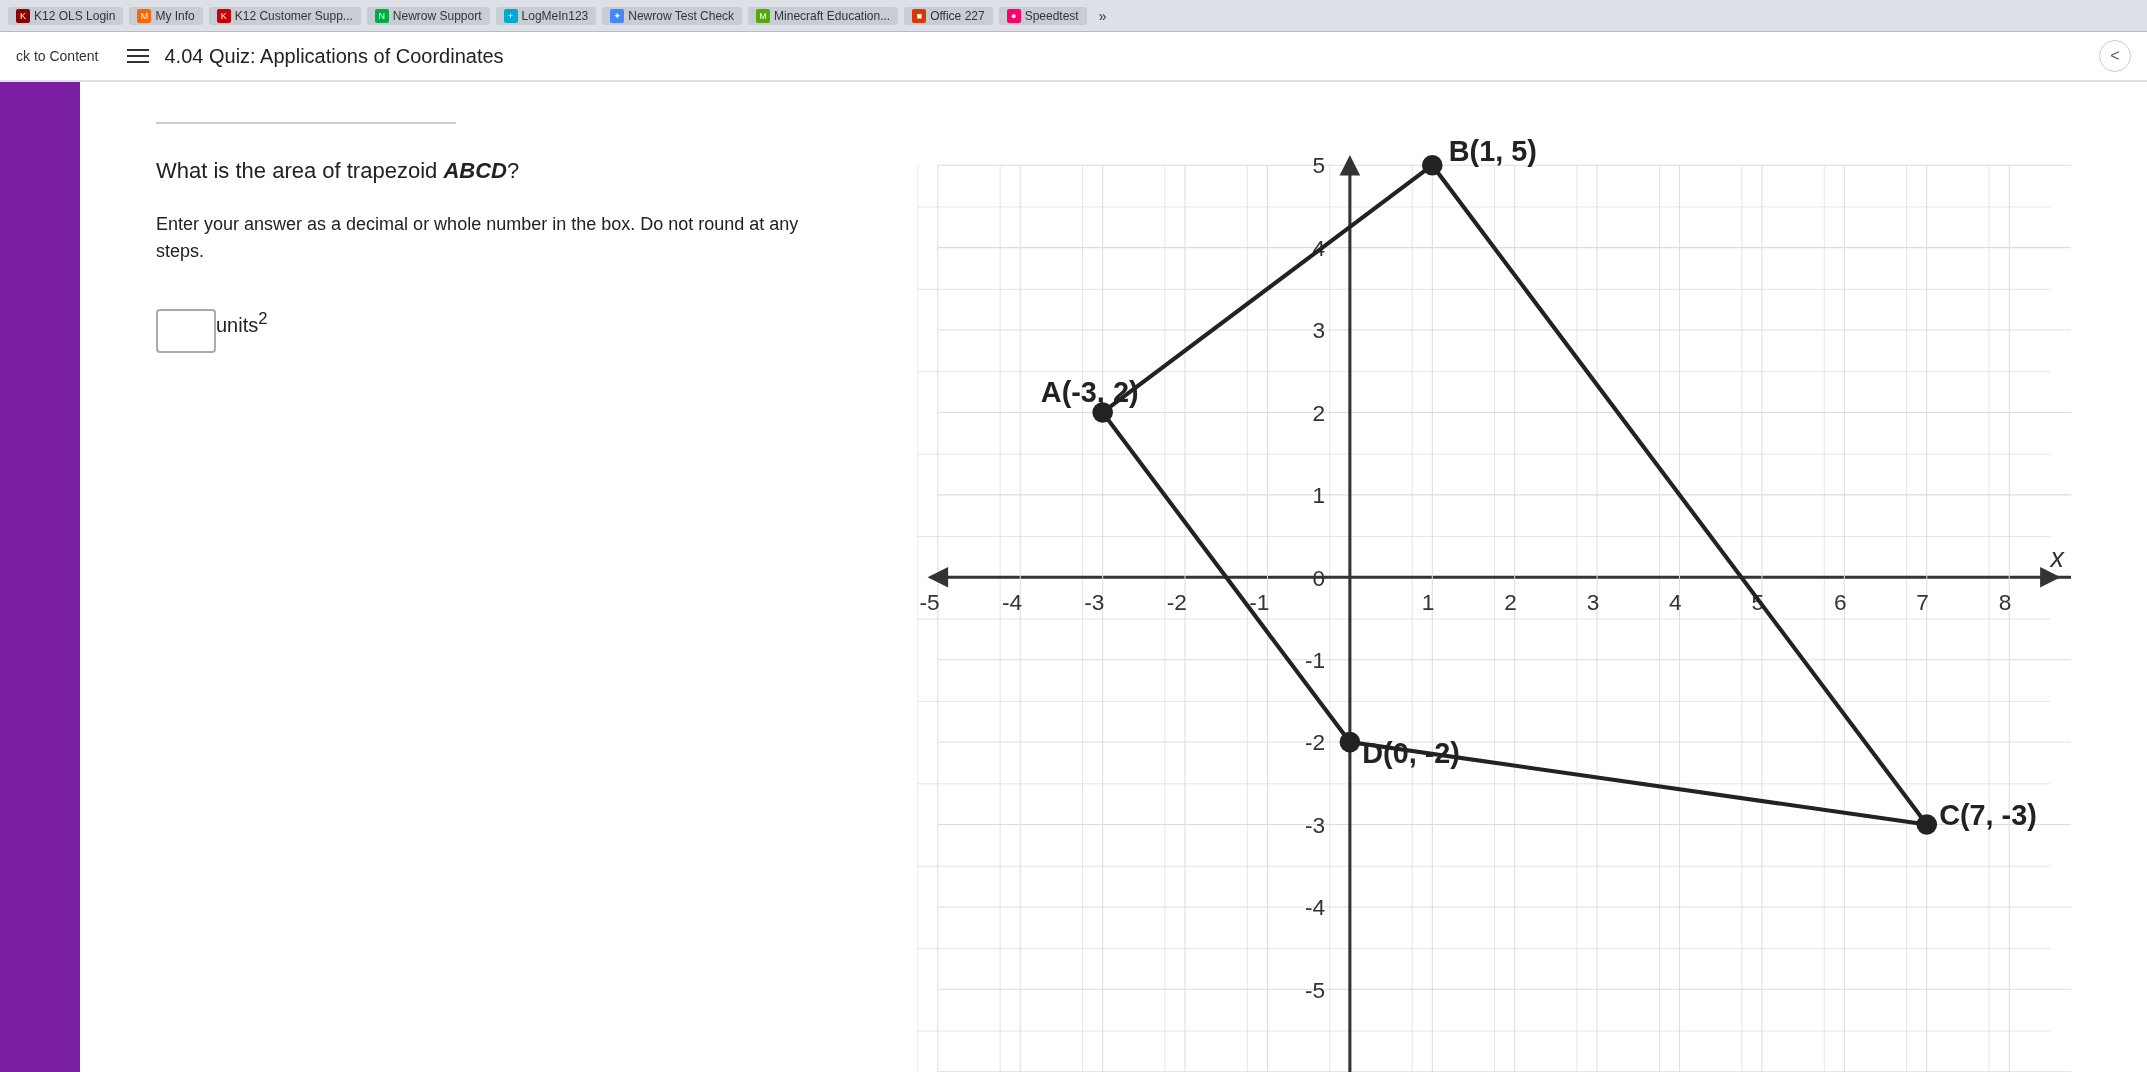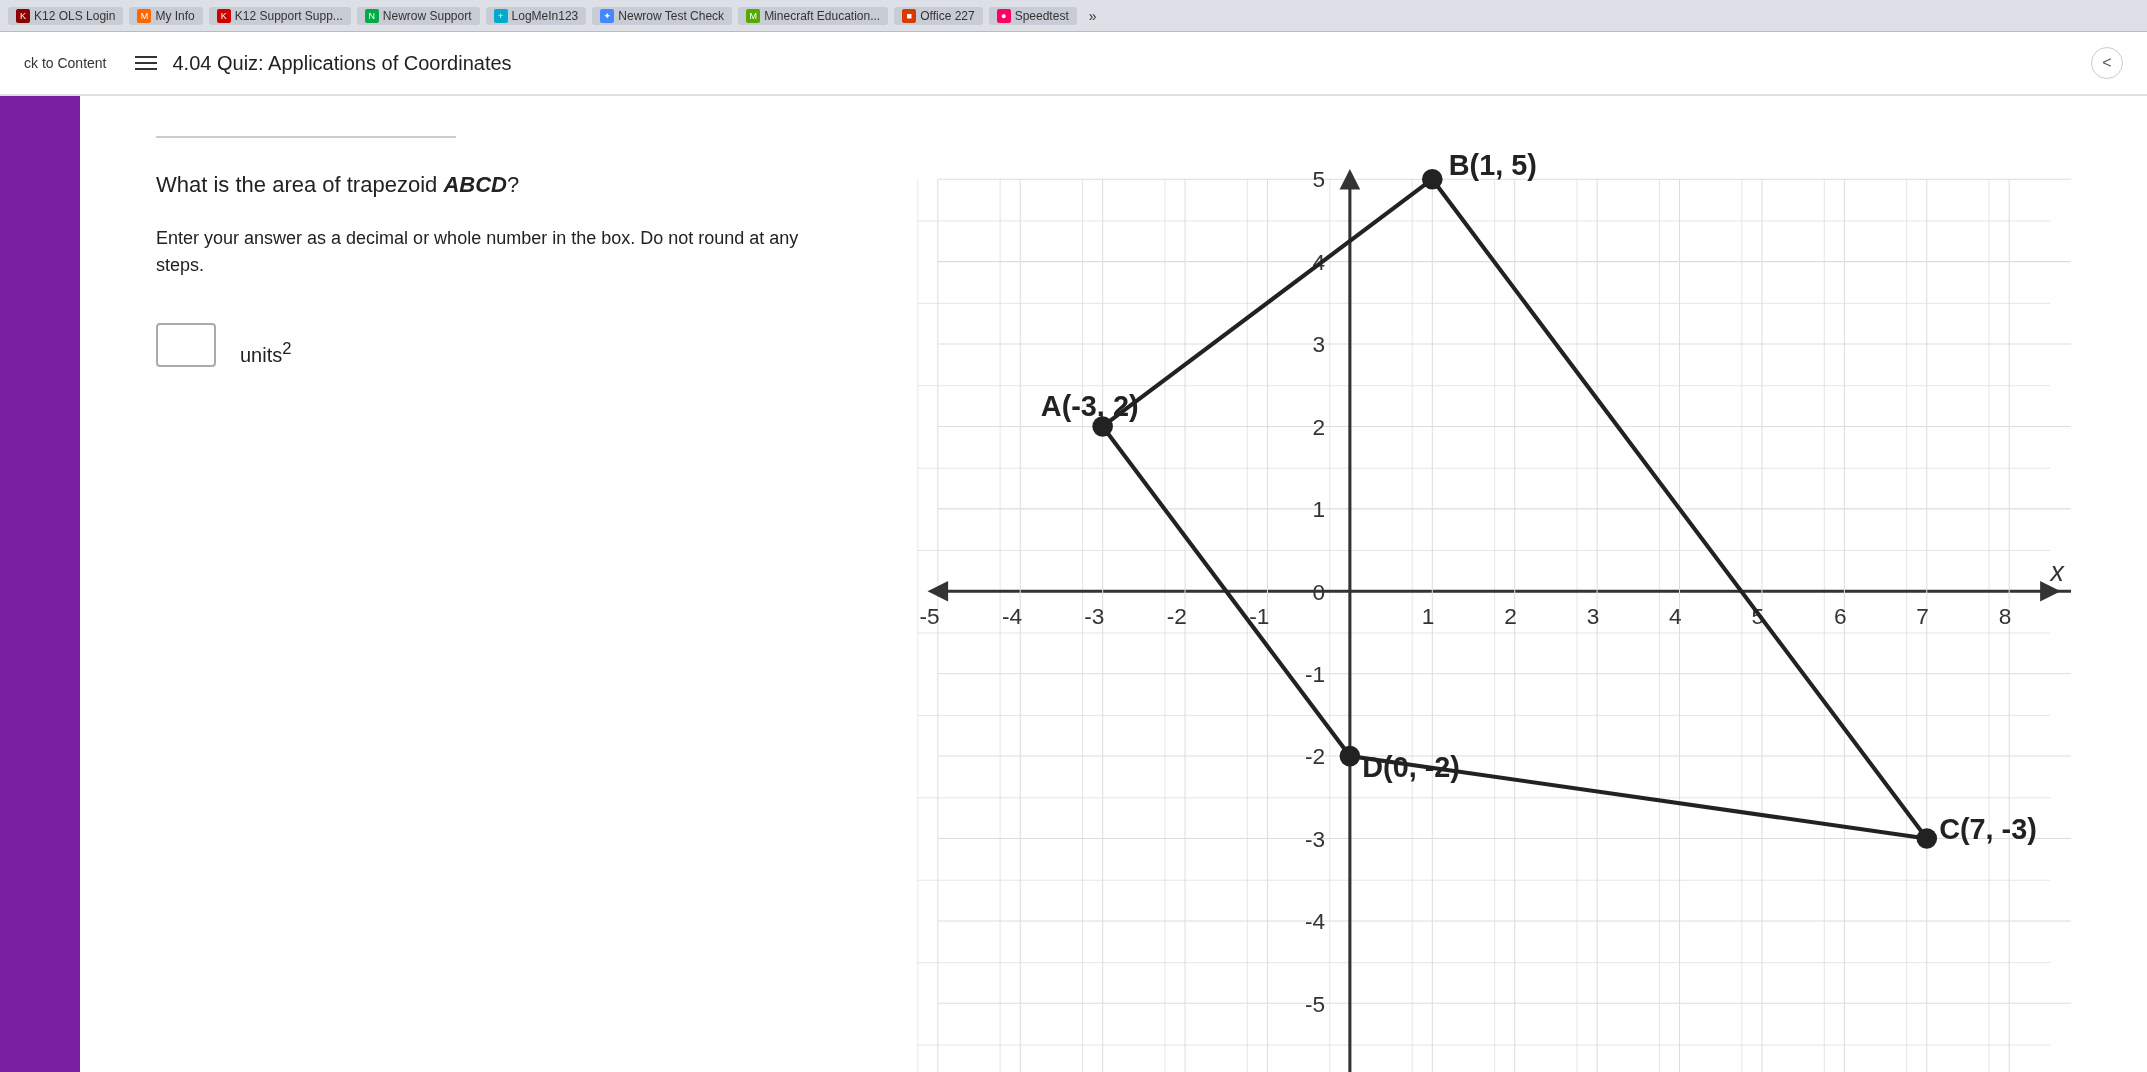--- a/index.html
+++ b/index.html
@@ -47,22 +47,22 @@
     .favicon-minecraft { background: #55aa00; }
     .favicon-office { background: #d83b01; }
     .favicon-speedtest { background: #ff0066; }
     .tab-more { font-size: 14px; padding: 2px 6px; cursor: pointer; }
 
     
     .main-toolbar {
       display: flex;
       align-items: center;
       background: #fff;
-      height: 64px;
-      padding: 0 24px;
+      height: 50px;
+      padding: 0 16px;
       border-bottom: 2px solid #e0e0e0;
       gap: 16px;
     }
     .back-to-content {
       color: #333;
       font-size: 14px;
       cursor: pointer;
       display: flex;
       align-items: center;
       gap: 4px;
@@ -148,22 +148,22 @@
       font-style: italic;
       font-weight: bold;
     }
     .instruction-text {
       font-size: 18px;
       color: #222;
       line-height: 1.5;
     }
     .answer-row {
       display: flex;
-      align-items: flex-end;
-      gap: 24px;
+      align-items: flex-start;
+      gap: 0;
       margin-top: 20px;
     }
     .answer-box {
       width: 60px;
       height: 44px;
       border: 2px solid #aaa;
       border-radius: 4px;
       background: white;
     }
     .units-label {
@@ -194,21 +194,21 @@
   <div class="tab-item">
     <span class="favicon favicon-k12">K</span>
     <span>K12 OLS Login</span>
   </div>
   <div class="tab-item">
     <span class="favicon favicon-myinfo">M</span>
     <span>My Info</span>
   </div>
   <div class="tab-item">
     <span class="favicon favicon-custsupp">K</span>
-    <span>K12 Support Supp...</span>
+    <span>K12 Customer Supp...</span>
   </div>
   <div class="tab-item">
     <span class="favicon favicon-newrow">N</span>
     <span>Newrow Support</span>
   </div>
   <div class="tab-item">
     <span class="favicon favicon-logmein">+</span>
     <span>LogMeIn123</span>
   </div>
   <div class="tab-item">

